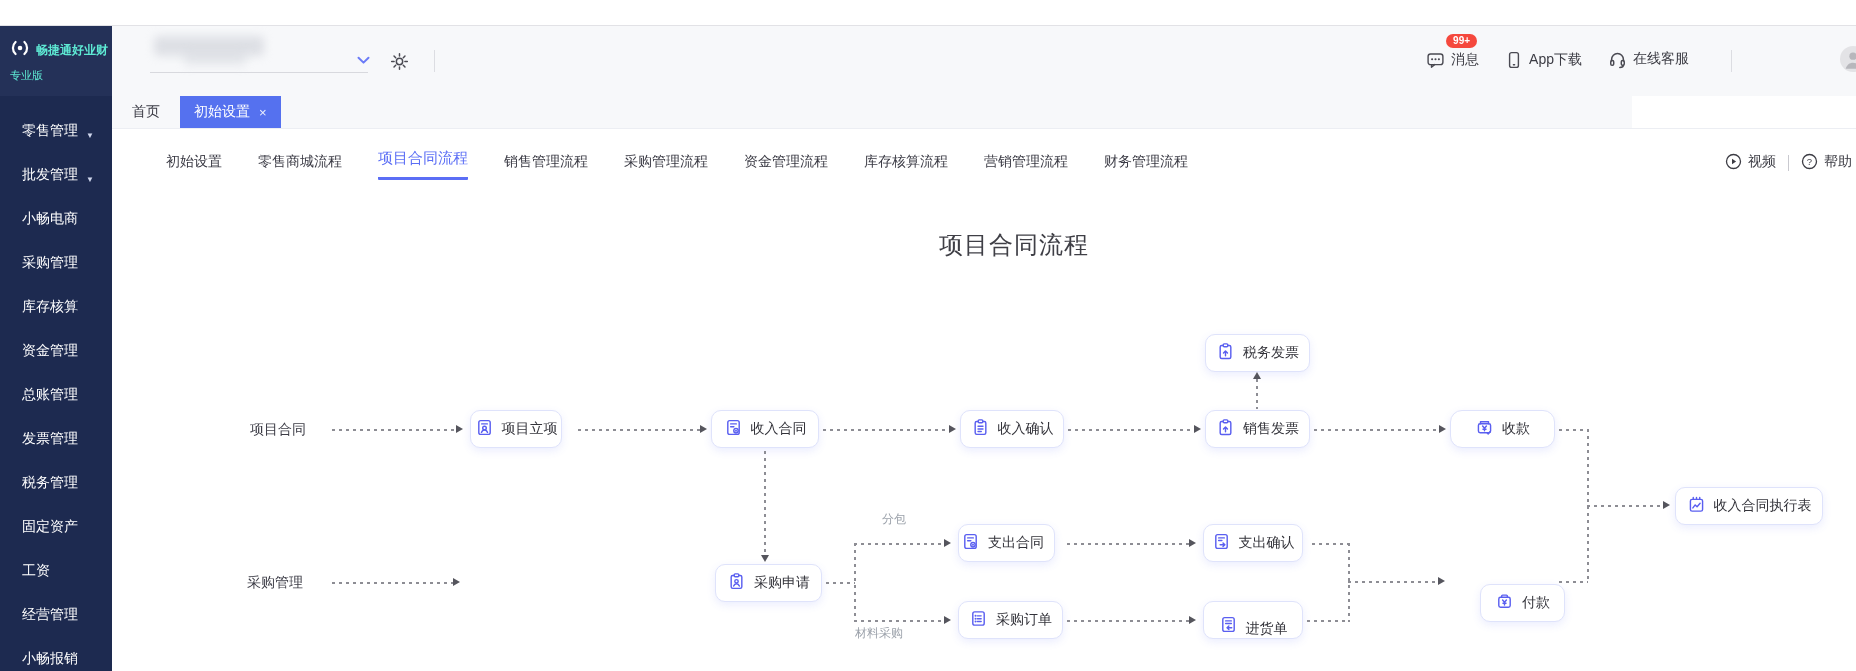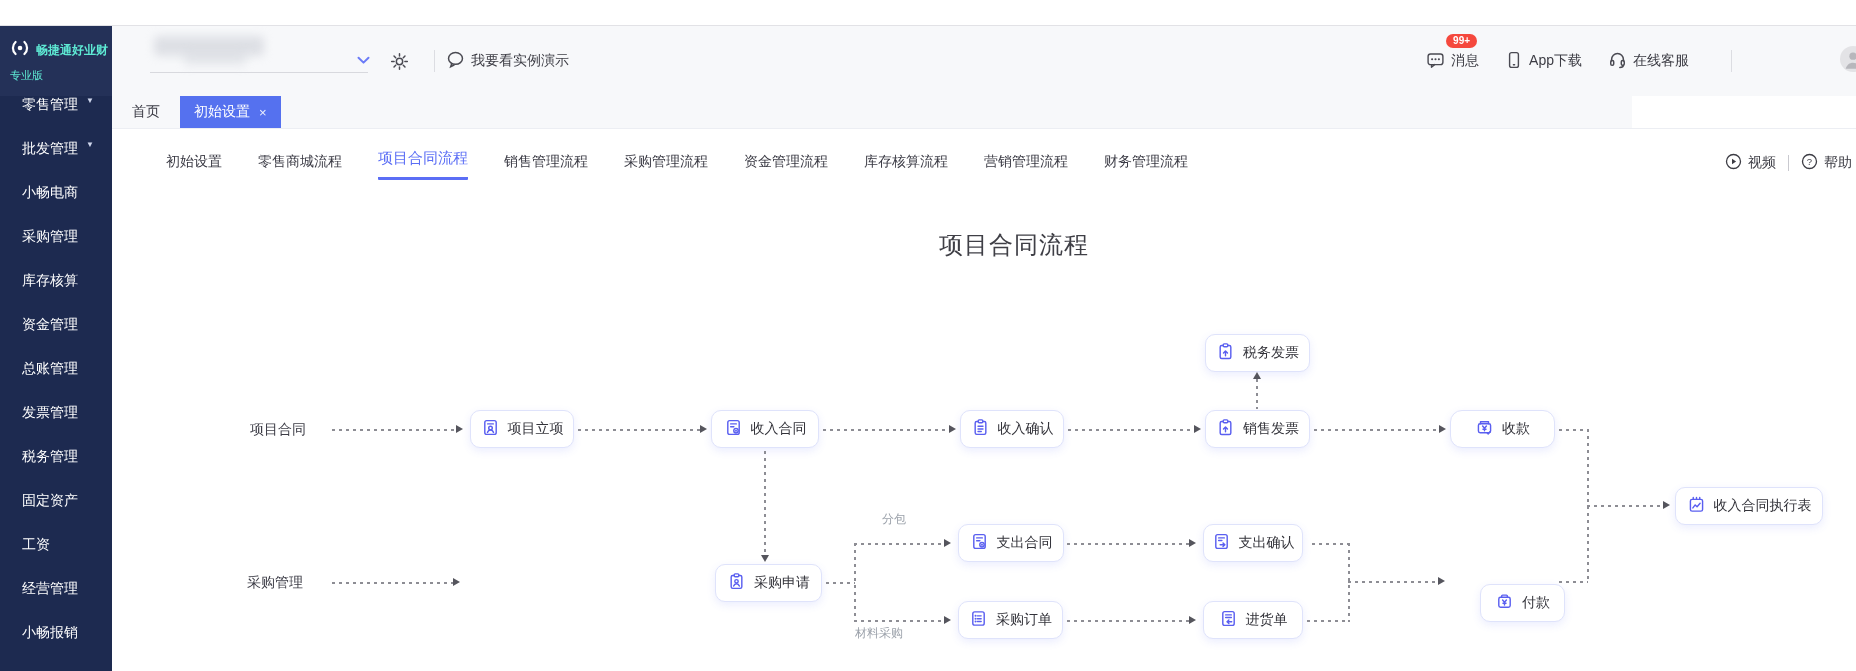--- a/index.html
+++ b/index.html
@@ -9,37 +9,37 @@
   .top-strip{position:absolute;left:0;top:0;width:1856px;height:26px;background:#fff;border-bottom:1px solid #e2e2e6;box-sizing:border-box;}
 
   
   .header{position:absolute;left:112px;top:26px;width:1744px;height:70px;background:#f7f8fa;}
   .logo-block{position:absolute;left:0;top:26px;width:112px;height:70px;background:#243158;color:#5eead4;}
   .logo-row{display:flex;align-items:center;gap:4px;padding:10px 4px 0 8px;}
   .logo-title{font-size:12px;font-weight:bold;white-space:nowrap;}
   .logo-edition{font-size:11px;padding:4px 15px 0 10px;}
   .blur-blob{position:absolute;background:#c9ccd4;border-radius:4px;filter:blur(5px);opacity:.55;}
   .company-underline{position:absolute;left:38px;top:46px;width:218px;height:1px;background:#d8d9de;}
-  .hdr-icon-btn{display:flex;align-items:center;gap:6px;color:#3c3c44;font-size:14px;}
+  .hdr-icon-btn{display:flex;gap:6px;color:#3c3c44;font-size:14px;}
   .hdr-left{position:absolute;left:0;top:0;height:70px;display:flex;align-items:center;}
   .hdr-sep{width:1px;height:22px;background:#dcdde2;margin:0 16px;}
   .hdr-right{position:absolute;right:108px;top:0;height:70px;display:flex;align-items:center;gap:26px;}
   .msg-wrap{position:relative;}
   .badge{position:absolute;left:20px;top:-17px;background:#f5483d;color:#fff;font-size:10px;font-weight:bold;border-radius:9px;padding:2px 7px;line-height:10px;}
   .avatar-wrap{position:absolute;right:0;top:0;height:70px;display:flex;align-items:center;gap:8px;width:100px;}
 
   
   .wtabs{position:absolute;left:112px;top:96px;height:32px;display:flex;align-items:stretch;background:#f7f8fa;width:1520px;}
   .wtab{display:flex;align-items:center;padding:0 20px;font-size:14px;color:#3a3a44;cursor:pointer;}
   .wtab.active{background:#5571ef;color:#fff;padding:0 14px;}
   .wtab .close{margin-left:9px;font-size:13px;opacity:.9;}
 
   
   .sidebar{position:absolute;left:0;top:96px;width:112px;height:575px;background:#1d2a50;}
-  .sb-item{height:44px;display:flex;align-items:flex-start;padding-left:22px;color:#fff;font-size:14px;cursor:pointer;}
+  .sb-item{height:44px;display:flex;align-items:flex-end;padding-left:22px;color:#fff;font-size:14px;cursor:pointer;}
   .sb-item .caret{font-size:8px;margin-left:8px;color:#cfd6ec;}
 
   
   .content{position:absolute;left:112px;top:128px;width:1744px;height:543px;background:#fff;border-top:1px solid #eceef3;box-sizing:border-box;}
   .ftabs{position:absolute;left:54px;top:20px;display:flex;gap:36px;align-items:flex-end;}
   .ftab{font-size:14px;color:#3a3a44;padding-bottom:9px;cursor:pointer;white-space:nowrap;}
   .ftab.active{color:#5b6ef5;font-size:15px;border-bottom:3px solid #5b6ef5;border-radius:1px;}
   .ftab-right{position:absolute;right:4px;top:24px;display:flex;align-items:center;gap:8px;font-size:14px;color:#3c3c44;}
   .ftab-sep{width:1px;height:16px;background:#c9c9cf;margin:0 4px;}
 
@@ -92,29 +92,20 @@
     </div>
     <div class="hdr-left" style="left:278px;">
       <svg width="19" height="19" viewBox="0 0 18 18" fill="none" stroke="#4a4a52" stroke-width="1.4" stroke-linecap="round">
         <circle cx="9" cy="9" r="3"></circle>
         <path d="M9 1.6v2.3M9 14.1v2.3M1.6 9h2.3M14.1 9h2.3M3.8 3.8l1.6 1.6M12.6 12.6l1.6 1.6M14.2 3.8l-1.6 1.6M5.4 12.6l-1.6 1.6"></path>
       </svg>
     </div>
     <div class="hdr-left" style="left:306px;">
         <span class="hdr-sep"></span>
       </div>
-    <div class="hdr-left hdr-icon-btn" style="left:334px;">
-      <span>
-        <svg width="19" height="19" viewBox="0 0 18 18" fill="none" stroke="#4a4a52" stroke-width="1.4" stroke-linecap="round">
-          <ellipse cx="9" cy="8" rx="6.6" ry="5.6"></ellipse>
-            <path d="M5.4 12.9l-1 3 3.2-1.7"></path>
-        </svg>
-      </span>
-      <span>我要看实例演示</span>
-    </div>
 
     <div class="hdr-right">
       <div class="hdr-icon-btn msg-wrap">
         <span class="badge">99+</span>
         <span>
           <svg width="19" height="18" viewBox="0 0 18 18" fill="none" stroke="#4a4a52" stroke-width="1.4" stroke-linecap="round" stroke-linejoin="round">
             <rect x="1.6" y="3" width="14.8" height="10.6" rx="2.4"></rect>
             <path d="M5.6 8.3h.01M9 8.3h.01M12.4 8.3h.01" stroke-width="2.1"></path>
             <path d="M5 13.6v2.6l3.1-2.6"></path>
           </svg>
@@ -245,21 +236,21 @@
     </div>
 
     <div class="diagram-title">项目合同流程</div>
 
     <div class="row-label" style="left:138px;top:292px;">项目合同</div>
     <div class="row-label" style="left:135px;top:445px;">采购管理</div>
     <div class="branch-label" style="left:770px;top:382px;">分包</div>
     <div class="branch-label" style="left:743px;top:496px;">材料采购</div>
 
     <div id="flow-layer">
-        <div class="node" style="left: 358px; top: 281px; width: 104px;">
+        <div class="node" style="left: 358px; top: 281px; width: 92px;">
           <span><svg width="19" height="19" viewBox="0 0 20 20" fill="none" stroke="#5a5ff0" stroke-width="1.5" stroke-linecap="round" stroke-linejoin="round">
               <rect x="4" y="2.8" width="12" height="14.4" rx="2"></rect>
               <path d="M7 6.2h6"></path>
               <circle cx="10" cy="10.6" r="1.9"></circle>
               <path d="M6.8 15.2c.6-1.7 1.8-2.6 3.2-2.6s2.6.9 3.2 2.6"></path>
             </svg></span>
           <span class="nlabel">项目立项</span>
         </div>
         <div class="node" style="left: 599px; top: 281px; width: 108px;">
           <span><svg width="19" height="19" viewBox="0 0 20 20" fill="none" stroke="#5a5ff0" stroke-width="1.5" stroke-linecap="round" stroke-linejoin="round">
@@ -305,21 +296,21 @@
         </div>
         <div class="node" style="left: 603px; top: 435px; width: 107px;">
           <span><svg width="19" height="19" viewBox="0 0 20 20" fill="none" stroke="#5a5ff0" stroke-width="1.5" stroke-linecap="round" stroke-linejoin="round">
               <rect x="4.4" y="3.6" width="11.2" height="13.6" rx="1.6"></rect>
               <rect x="7.6" y="2" width="4.8" height="3" rx="1" fill="#fff"></rect>
               <circle cx="10" cy="9.8" r="1.8"></circle>
               <path d="M7 14.8c.6-1.6 1.7-2.4 3-2.4s2.4.8 3 2.4"></path>
             </svg></span>
           <span class="nlabel">采购申请</span>
         </div>
-        <div class="node" style="left: 846px; top: 395px; width: 106px;">
+        <div class="node" style="left: 846px; top: 395px; width: 97px; justify-content: flex-end;">
           <span><svg width="19" height="19" viewBox="0 0 20 20" fill="none" stroke="#5a5ff0" stroke-width="1.5" stroke-linecap="round" stroke-linejoin="round">
               <rect x="4" y="2.8" width="12" height="14.4" rx="2"></rect>
               <path d="M7 6.2h6M7 9.2h3.4"></path>
               <circle cx="12.6" cy="13.4" r="2.3"></circle>
               <circle cx="12.6" cy="13.4" r="0.4" fill="#5a5ff0"></circle>
             </svg></span>
           <span class="nlabel">支出合同</span>
         </div>
         <div class="node" style="left: 1091px; top: 395px; width: 100px;">
           <span><svg width="19" height="19" viewBox="0 0 20 20" fill="none" stroke="#5a5ff0" stroke-width="1.5" stroke-linecap="round" stroke-linejoin="round">
@@ -330,21 +321,21 @@
           <span class="nlabel">支出确认</span>
         </div>
         <div class="node" style="left: 846px; top: 472px; width: 105px;">
           <span><svg width="19" height="19" viewBox="0 0 20 20" fill="none" stroke="#5a5ff0" stroke-width="1.5" stroke-linecap="round" stroke-linejoin="round">
               <rect x="4" y="3" width="12" height="14" rx="2"></rect>
               <path d="M8.8 7.2h4M8.8 10.2h4M8.8 13.2h4"></path>
               <path d="M6.9 7.2h.01M6.9 10.2h.01M6.9 13.2h.01" stroke-width="2.1"></path>
             </svg></span>
           <span class="nlabel">采购订单</span>
         </div>
-        <div class="node" style="left: 1091px; top: 472px; width: 100px;">
+        <div class="node" style="left: 1091px; top: 472px; width: 100px; align-items: flex-end;">
           <span><svg width="19" height="19" viewBox="0 0 20 20" fill="none" stroke="#5a5ff0" stroke-width="1.5" stroke-linecap="round" stroke-linejoin="round">
               <rect x="4" y="2.8" width="12" height="14.4" rx="2"></rect>
               <path d="M7 6.2h6M7 9h6"></path>
               <path d="M13.4 13.4h-5M10.4 11.6l-1.9 1.8 1.9 1.8"></path>
             </svg></span>
           <span class="nlabel">进货单</span>
         </div>
         <div class="node" style="left: 1340px; top: 455px; width: 85px; margin-left: 28px;">
           <span><svg width="19" height="19" viewBox="0 0 20 20" fill="none" stroke="#5a5ff0" stroke-width="1.5" stroke-linecap="round" stroke-linejoin="round">
               <rect x="4" y="5.6" width="12" height="10.4" rx="1.8"></rect>

